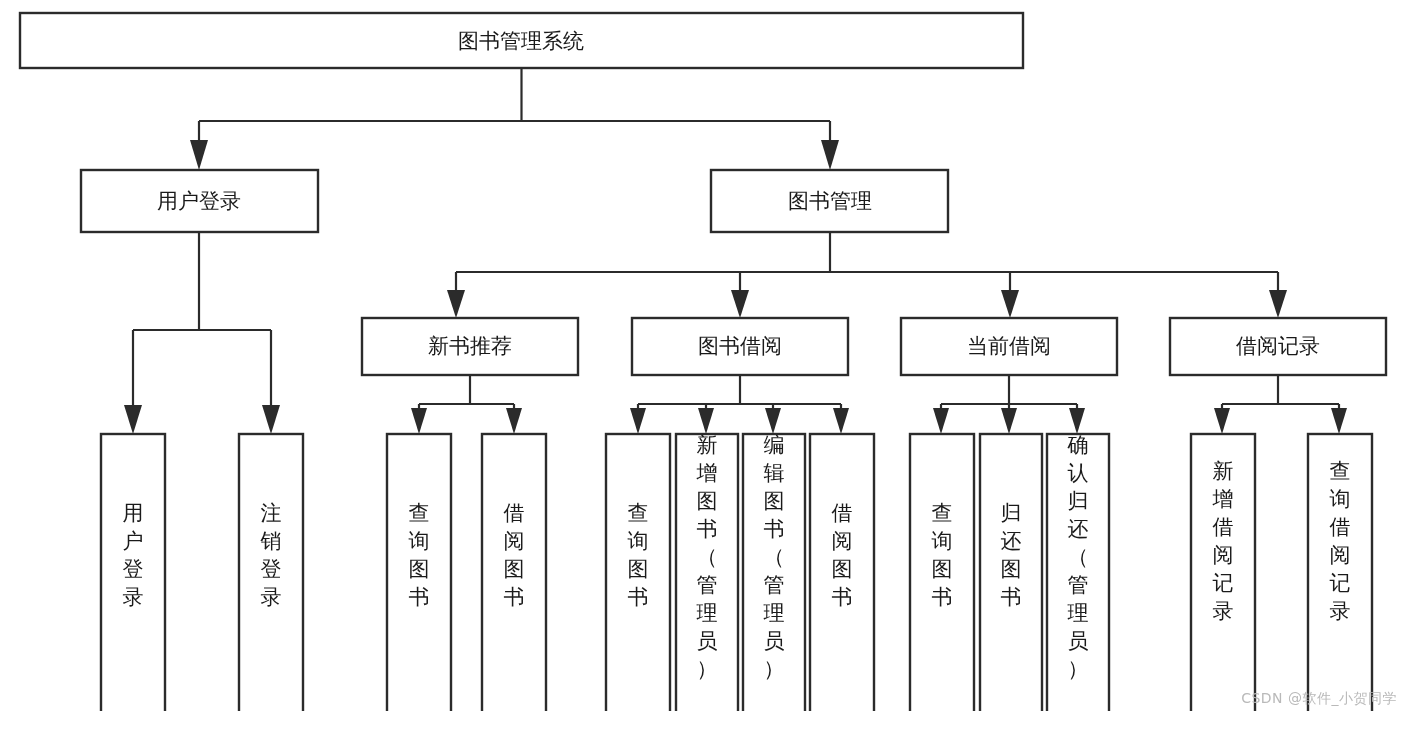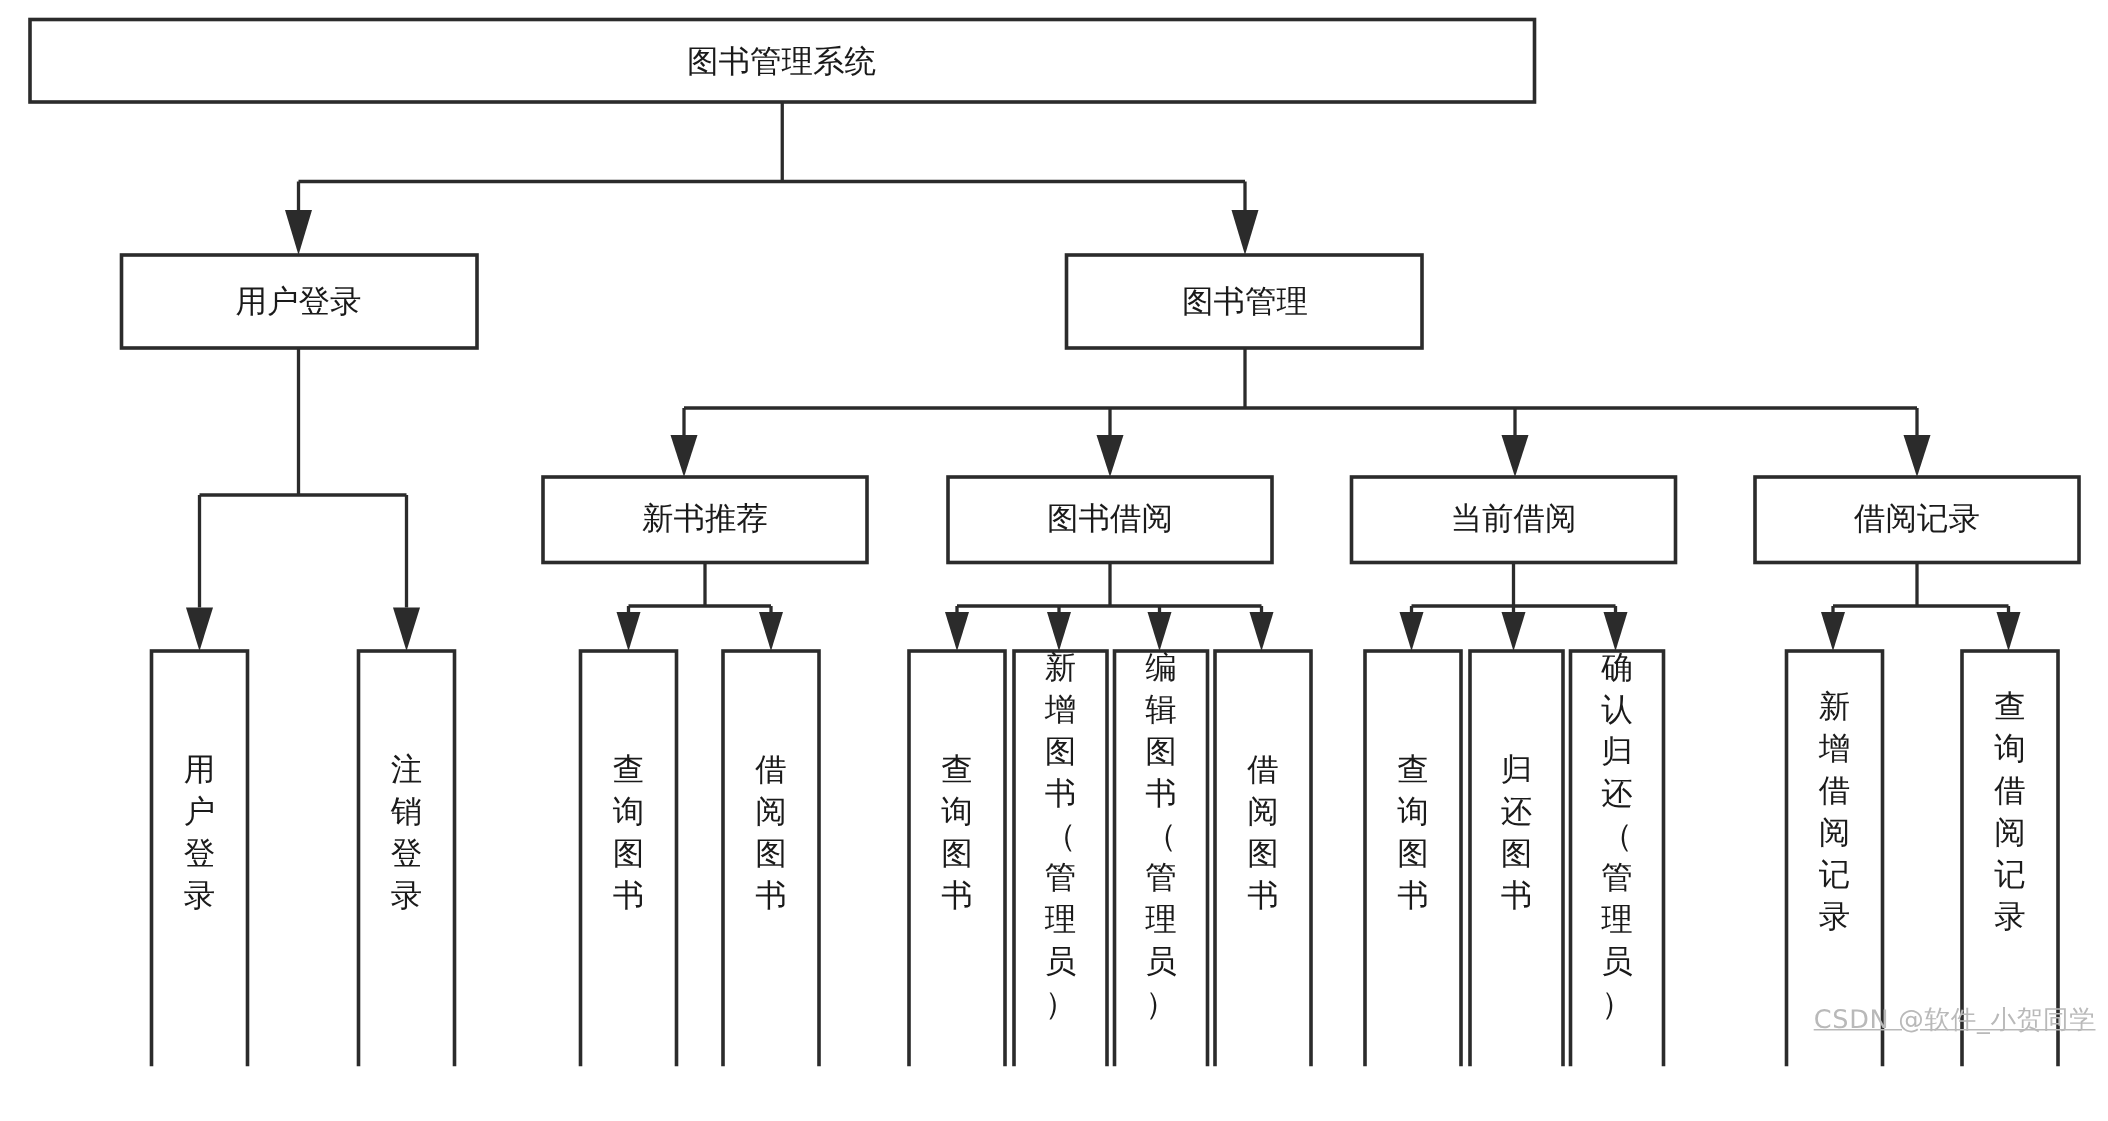--- a/index.html
+++ b/index.html
@@ -50,28 +50,27 @@
     fill: none;
     stroke-linecap: butt;
   }
   .arrow-head {
     fill: #2b2b2b;
     stroke: none;
   }
   .watermark {
     position: absolute;
     right: 8px;
-    bottom: 20px;
-    font-family: "DejaVu Sans", "Liberation Sans", sans-serif;
-    font-size: 17px;
+    bottom: 3px;
+    font-family: "DejaVu Sans", "Liberation Sans", sans-serif;
+    font-size: 14px;
     color: #b9b9b9;
     white-space: nowrap;
     letter-spacing: 0.5px;
     user-select: none;
-    text-decoration: underline;
   }
 </style>
 </head>
 <body>
 
 <div id="diagram-root">
 
   <svg id="flow" viewBox="0 0 1405 747" xmlns="http://www.w3.org/2000/svg">
 
     <g>

